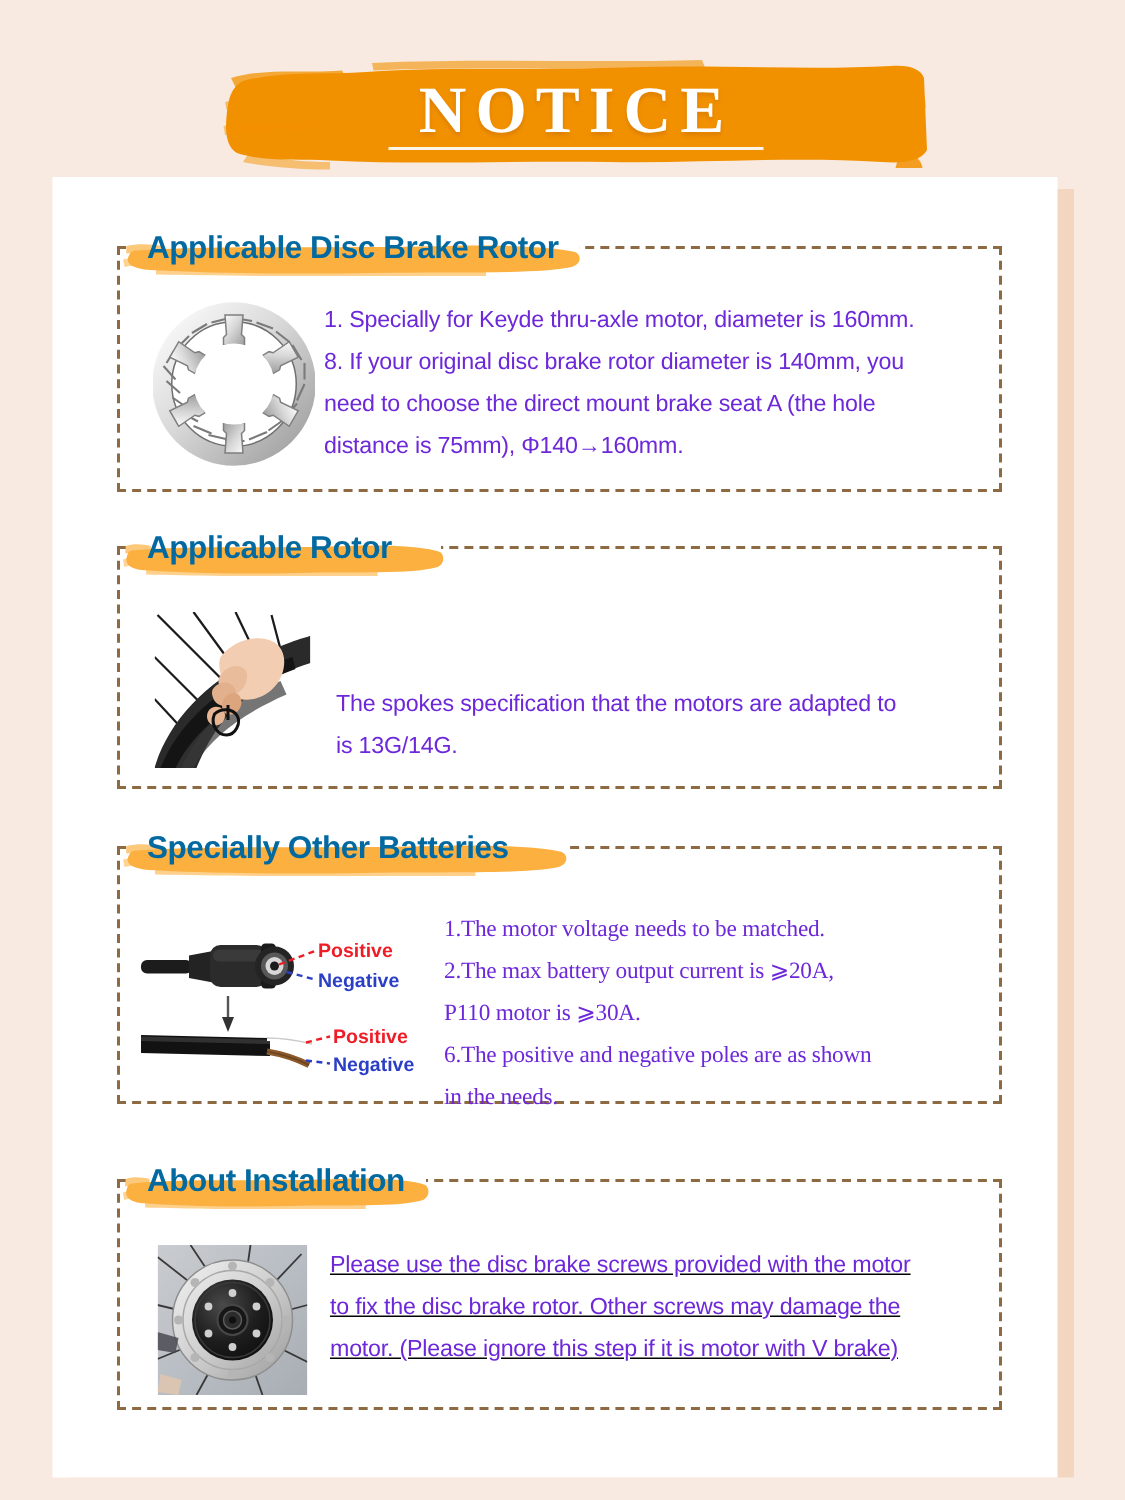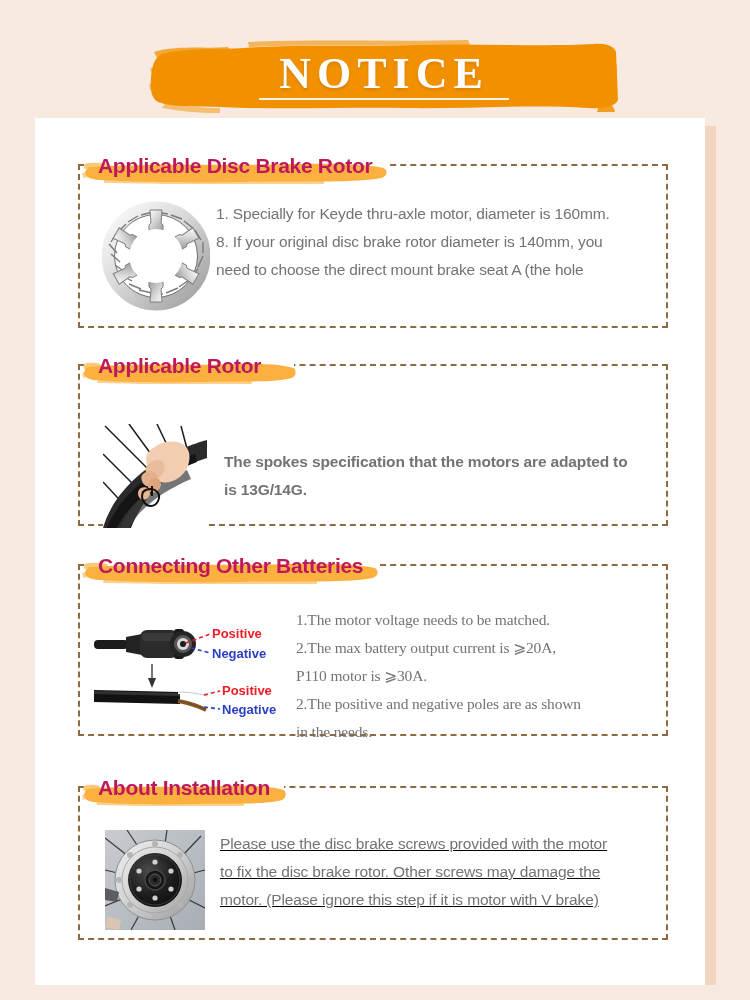--- a/index.html
+++ b/index.html
@@ -62,39 +62,39 @@
     display:flex; align-items:center;
   }
   .title-brush{
     position:absolute; left:0; top:14px; height:22px; width:100%;
     z-index:1;
   }
   .title-brush svg{ display:block; width:100%; height:100%; }
   .sec-title{
     position:relative; z-index:2;
     font-family:"Liberation Sans", sans-serif;
-    font-size:21px; font-weight:bold; color:#be185d;
+    font-size:21px; font-weight:bold; color:#0369a1;
     letter-spacing:-.3px; white-space:nowrap;text-align:right;
   }
   
   .title-mask{
     position:absolute; left:6px; top:10px; height:12px;
     background:#ffffff; z-index:2;
   }
 
   .sec-body{
     position:absolute; left:0; top:16px; width:590px;
     display:flex; align-items:flex-start;
   }
   .figure{ flex:0 0 auto; display:flex; align-items:center; justify-content:center; }
   .figure svg, .figure .photo{ display:block; }
   .copy{
     flex:1 1 auto;
     font-family:"Liberation Sans", sans-serif;
-    font-size:15.5px; color:#737373; line-height:28px;
+    font-size:15.5px; color:#6d28d9; line-height:28px;
     letter-spacing:-.15px;
   }
   .copy p{ margin:0; white-space:nowrap; }
 
   
   .photo{ position:relative; overflow:hidden; }
 
   
   .lbl-pos{ fill:#ee1c25; font-size:13px; font-weight:bold;
             font-family:"Liberation Sans", sans-serif; }
@@ -203,41 +203,42 @@
             </g>
           </g>
           <circle r="27" fill="#ffffff"></circle>
         </g>
       </svg>
     </div>
     <div class="copy">
       <p>1. Specially for Keyde thru-axle motor, diameter is 160mm.</p>
       <p>8. If your original disc brake rotor diameter is 140mm, you</p>
       <p>need to choose the direct mount brake seat A (the hole</p>
+      <p>distance is 75mm), Φ140→160mm.</p>
     </div>
   </div>
 </div>
 
 <div class="section" id="sec2" style="top: 348px;">
   <div class="dashbox" style="height:162px;"></div>
   <div class="title-mask" style="width: 210px;"></div>
   <div class="sec-title-wrap">
     <div class="title-brush" style="width: 216px; left: -4px;">
       <svg viewBox="0 0 280 22" preserveAspectRatio="none">
         <path d="M8,5 C60,1 130,4 196,2 C236,1 262,3 274,6 C278,8 278,14 272,16
                  C250,21 200,19 150,20 C100,21 50,20 16,18 C6,17 2,14 3,10 C4,7 5,5 8,5 Z" fill="#fbb040"></path>
         <path d="M2,2 C10,0 18,1 24,2 L24,7 C16,7 8,6 2,7 Z" fill="#fbb040" opacity=".7"></path>
         <path d="M0,11 C8,9 16,10 22,11 L22,15 C14,15 7,14 1,16 Z" fill="#fbb040" opacity=".55"></path>
         <path d="M20,17 C70,20 150,20 220,18 L220,22 C150,23 70,22 20,21 Z" fill="#fbb040" opacity=".6"></path>
       </svg>
     </div>
     <span class="sec-title">Applicable Rotor</span>
   </div>
 
-  <div class="sec-body" style="top:54px; padding:22px 16px 0 18px; align-items:center;font-weight:bold;">
+  <div class="sec-body" style="top:38px; padding:22px 16px 0 18px; align-items:flex-end;">
     <div class="figure" style="width:118px;">
       <div class="photo" style="width:104px;height:104px;background:#ffffff;">
         <svg width="104" height="104" viewBox="0 0 104 104">
           <rect width="104" height="104" fill="#ffffff"></rect>
           <g stroke="#1b1b1b" stroke-width="1.5" fill="none">
             <path d="M2,2 L56,56"></path>
             <path d="M26,0 L64,52"></path>
             <path d="M54,0 L76,46"></path>
             <path d="M78,2 L88,40"></path>
             <path d="M0,30 L40,70"></path>
@@ -273,21 +274,21 @@
   <div class="sec-title-wrap">
     <div class="title-brush" style="width: 299px; left: -4px;">
       <svg viewBox="0 0 280 22" preserveAspectRatio="none">
         <path d="M8,5 C60,1 130,4 196,2 C236,1 262,3 274,6 C278,8 278,14 272,16
                  C250,21 200,19 150,20 C100,21 50,20 16,18 C6,17 2,14 3,10 C4,7 5,5 8,5 Z" fill="#fbb040"></path>
         <path d="M2,2 C10,0 18,1 24,2 L24,7 C16,7 8,6 2,7 Z" fill="#fbb040" opacity=".7"></path>
         <path d="M0,11 C8,9 16,10 22,11 L22,15 C14,15 7,14 1,16 Z" fill="#fbb040" opacity=".55"></path>
         <path d="M20,17 C70,20 150,20 220,18 L220,22 C150,23 70,22 20,21 Z" fill="#fbb040" opacity=".6"></path>
       </svg>
     </div>
-    <span class="sec-title">Connecting Other Batteries</span>
+    <span class="sec-title">Specially Other Batteries</span>
   </div>
 
   <div class="sec-body" style="top:38px; padding:20px 10px 0 12px;">
     <div class="figure" style="width:200px;">
       <svg width="196" height="112" viewBox="0 0 196 112">
 
         <g>
           <rect x="2" y="34" width="34" height="9" rx="4" fill="#1c1c1c"></rect>
           <path d="M34,31 L50,28 L50,49 L34,46 Z" fill="#232323"></path>
           <rect x="48" y="24" width="38" height="28" rx="7" fill="#2b2b2b"></rect>
@@ -319,21 +320,21 @@
         <path d="M112,89 L128,85" stroke="#ee1c25" stroke-width="1.6" stroke-dasharray="4 3" fill="none"></path>
         <path d="M112,101 L128,103" stroke="#2b3ec6" stroke-width="1.6" stroke-dasharray="4 3" fill="none"></path>
         <text class="lbl-pos" x="130" y="89">Positive</text>
         <text class="lbl-neg" x="130" y="108">Negative</text>
       </svg>
     </div>
     <div class="copy" style="padding-left:6px;font-family:Liberation Serif, serif;">
       <p>1.The motor voltage needs to be matched.</p>
       <p>2.The max battery output current is ⩾20A,</p>
       <p>P110 motor is ⩾30A.</p>
-      <p>2.The positive and negative poles are as shown</p>
+      <p>6.The positive and negative poles are as shown</p>
       <p>in the needs.</p>
     </div>
   </div>
 </div>
 
 <div class="section" id="sec4" style="top: 770px;">
   <div class="dashbox" style="height:154px;"></div>
   <div class="title-mask" style="width: 200px;"></div>
   <div class="sec-title-wrap">
     <div class="title-brush" style="width: 206px; left: -4px;">

